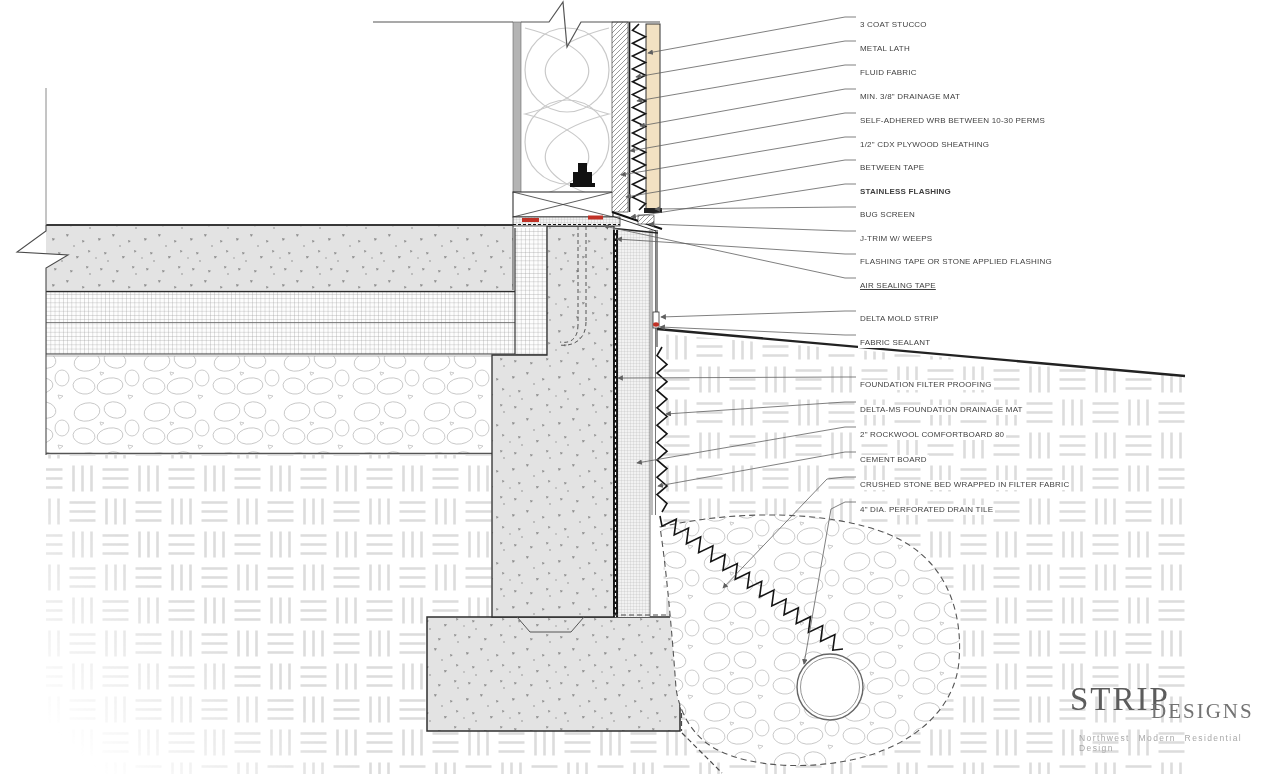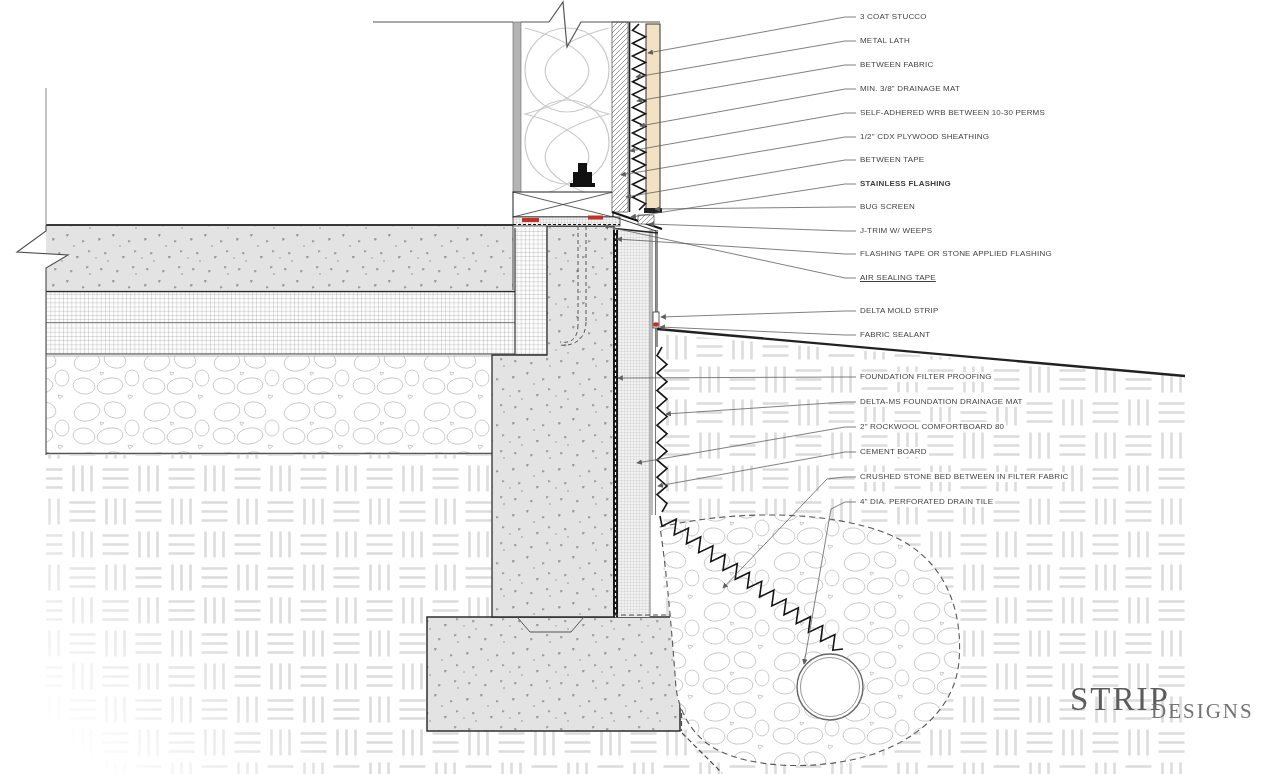--- a/index.html
+++ b/index.html
@@ -1,21 +1,21 @@
 <!DOCTYPE html>
 <html><head>
 <meta charset="utf-8">
 <style>
   html,body{margin:0;padding:0;background:#fff;}
   .stage{position:relative;width:1280px;height:774px;background:#ffffff;overflow:hidden;
          font-family:"Liberation Sans", sans-serif;}
   .stage svg.art{position:absolute;left:0;top:0;}
   .stage svg.leaders{position:absolute;left:0;top:0;pointer-events:none;}
   .callout{position:absolute;font-size:8px;line-height:10px;color:#3f3f3f;white-space:nowrap;
-           background:#ffffff;padding:0 2px;letter-spacing:.2px;}
+           background:#ffffff;padding:0 2px;letter-spacing:.2px;margin-top:8px;}
   .logo{position:absolute;left:0;top:0;width:1280px;height:774px;pointer-events:none;}
   .logo-asiri{position:absolute;left:1070px;top:681px;font-family:"Liberation Serif", serif;
               font-size:33px;color:#5c5c5c;letter-spacing:2px;}
   .logo-designs{position:absolute;left:1151px;top:699px;font-family:"Liberation Serif", serif;
               font-size:21px;color:#737373;letter-spacing:2px;}
   .logo-tagline{position:absolute;left:1079px;top:733px;font-size:8.5px;color:#a8a8a8;
               letter-spacing:1.4px;word-spacing:5px;}
 </style>
 </head>
 <body>
@@ -243,38 +243,39 @@
         <polyline points="856,427 845,427 637,463" marker-end="url(#arrow)"></polyline>
         <polyline points="856,452 845,452 658,486" marker-end="url(#arrow)"></polyline>
         <polyline points="856,477 845,477 827,479 723,588" marker-end="url(#arrow)"></polyline>
         <polyline points="856,502 845,502 831,509 804,664" marker-end="url(#arrow)"></polyline>
       </g>
 </svg>
 
 <div id="callouts">
       <div class="callout" style="left: 858px; top: 12px;">3 COAT STUCCO</div>
       <div class="callout" style="left: 858px; top: 36px;">METAL LATH</div>
-      <div class="callout" style="left: 858px; top: 60px;">BETWEEN FABRIC</div>
+      <div class="callout" style="left: 858px; top: 60px;">FLUID FABRIC</div>
       <div class="callout" style="left: 858px; top: 84px;">MIN. 3/8" DRAINAGE MAT</div>
       <div class="callout" style="left: 858px; top: 108px;">SELF-ADHERED WRB BETWEEN 10-30 PERMS</div>
       <div class="callout" style="left: 858px; top: 132px;">1/2" CDX PLYWOOD SHEATHING</div>
       <div class="callout" style="left: 858px; top: 155px;">BETWEEN TAPE</div>
       <div class="callout" style="left: 858px; top: 179px; font-weight: bold;">STAINLESS FLASHING</div>
       <div class="callout" style="left: 858px; top: 202px;">BUG SCREEN</div>
       <div class="callout" style="left: 858px; top: 226px;">J-TRIM W/ WEEPS</div>
       <div class="callout" style="left: 858px; top: 249px;">FLASHING TAPE OR STONE APPLIED FLASHING</div>
       <div class="callout" style="left: 858px; top: 273px; text-decoration: underline;">AIR SEALING TAPE</div>
       <div class="callout" style="left: 858px; top: 306px;">DELTA MOLD STRIP</div>
       <div class="callout" style="left: 858px; top: 330px;">FABRIC SEALANT</div>
       <div class="callout" style="left: 858px; top: 372px;">FOUNDATION FILTER PROOFING</div>
       <div class="callout" style="left: 858px; top: 397px;">DELTA-MS FOUNDATION DRAINAGE MAT</div>
       <div class="callout" style="left: 858px; top: 422px;">2" ROCKWOOL COMFORTBOARD 80</div>
       <div class="callout" style="left: 858px; top: 447px;">CEMENT BOARD</div>
-      <div class="callout" style="left: 858px; top: 472px;">CRUSHED STONE BED BETWEEN IN FILTER FABRIC</div>
+      <div class="callout" style="left: 858px; top: 472px;">CRUSHED STONE BED WRAPPED IN FILTER FABRIC</div>
       <div class="callout" style="left: 858px; top: 497px;">4" DIA. PERFORATED DRAIN TILE</div>
     </div>
 
 <div class="logo">
   <div class="logo-asiri">STRIP</div>
   <div class="logo-designs">DESIGNS</div>
+  <div class="logo-tagline">Northwest Modern Residential Design</div>
 </div>
 
 </div>
 
 </body></html>

